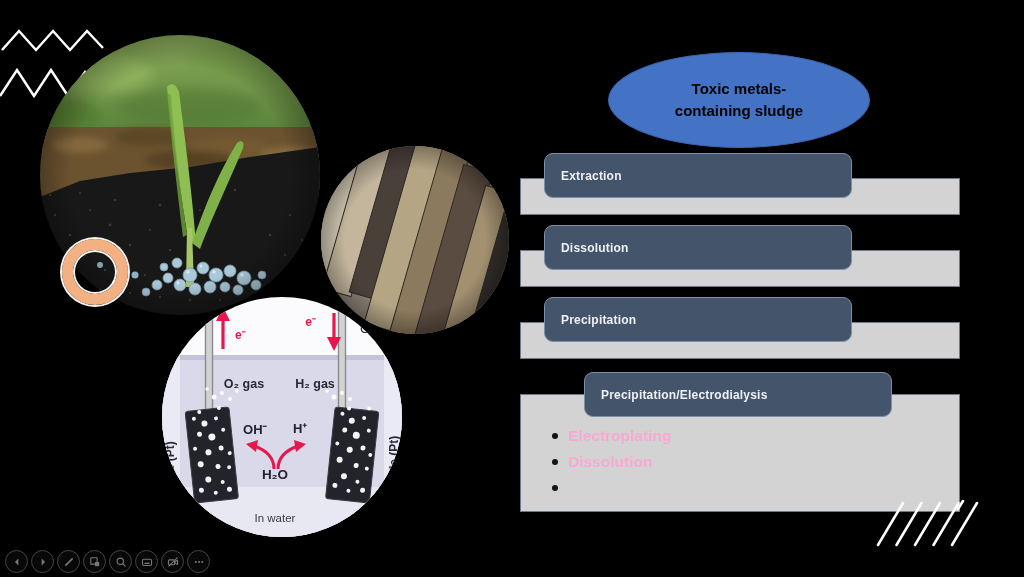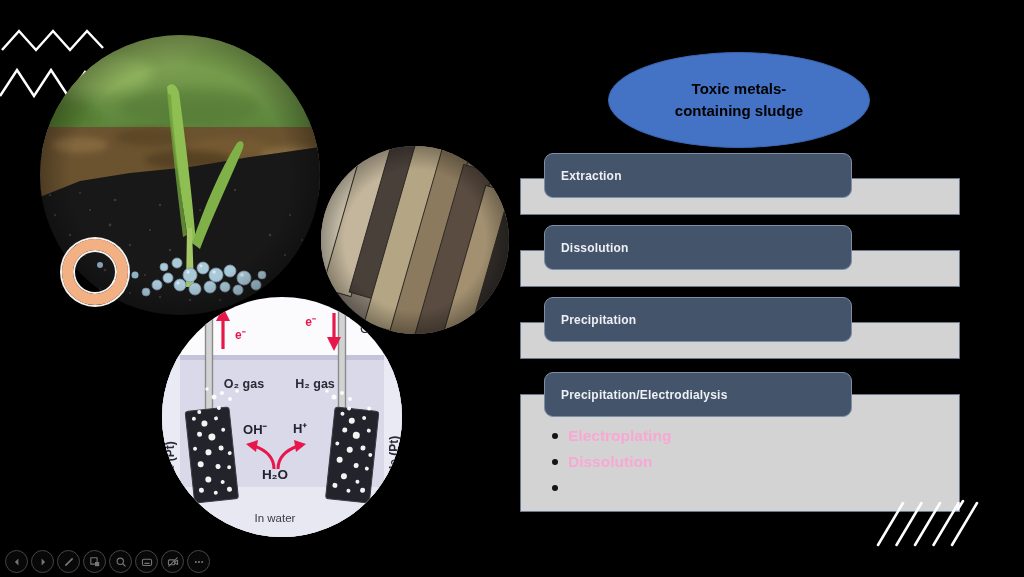--- a/index.html
+++ b/index.html
@@ -302,21 +302,21 @@
 
   <div class="proc-step" style="top:153px;z-index:2;">
     <span>Extraction</span>
   </div>
   <div class="proc-step" style="top:225px;z-index:2;">
     <span>Dissolution</span>
   </div>
   <div class="proc-step" style="top:297px;z-index:2;">
     <span>Precipitation</span>
   </div>
-  <div class="proc-step" style="top:372px;z-index:2;">
+  <div class="proc-step" style="top:372px;z-index:2;margin-left:40px;">
     <span>Precipitation/Electrodialysis</span>
   </div>
 
   <div class="bullets" style="z-index:2;">
     <div class="bullet-row">
       <span class="bullet-dot"></span>
       <span class="txt">Electroplating</span>
     </div>
     <div class="bullet-row">
       <span class="bullet-dot"></span>

